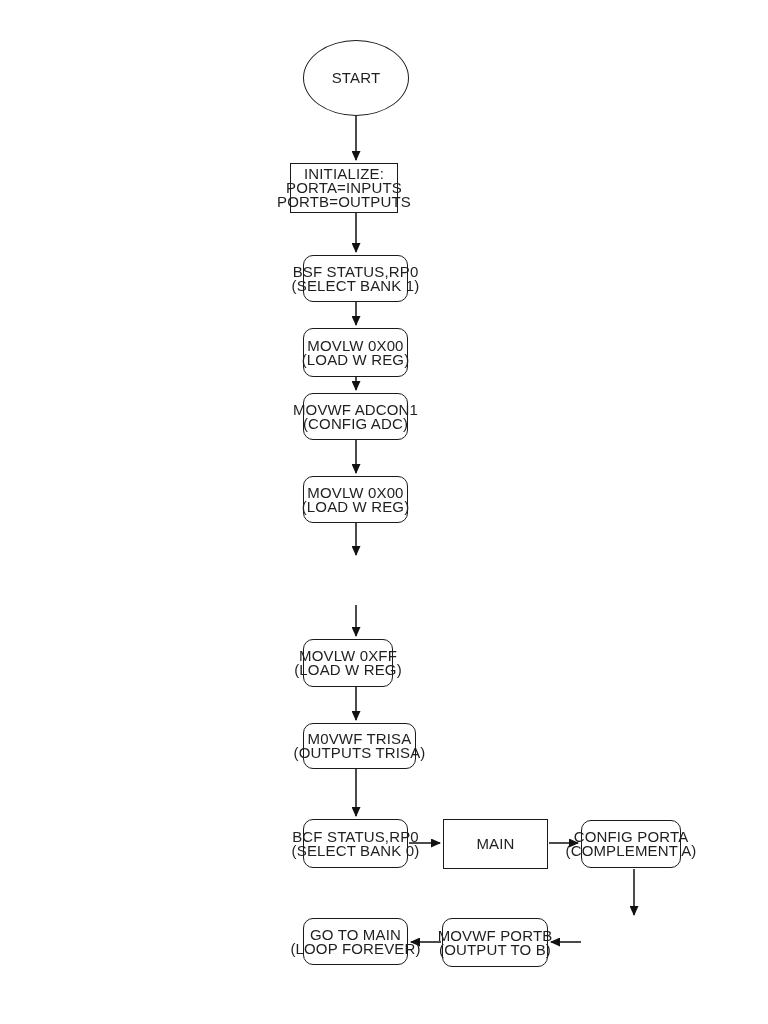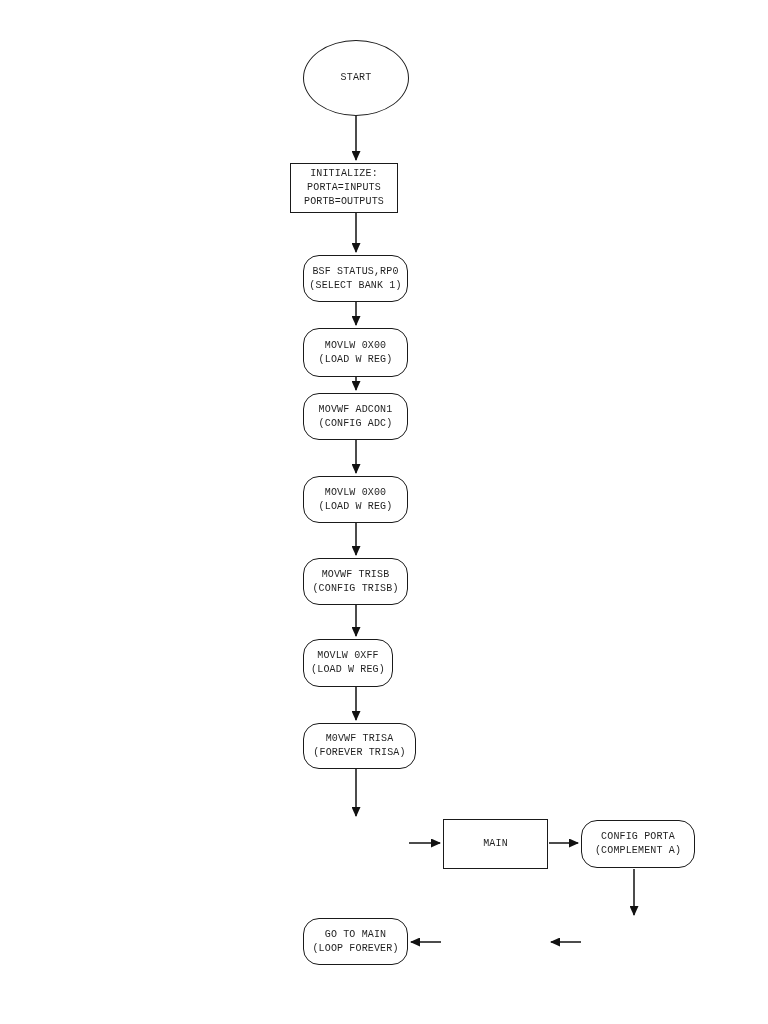--- a/index.html
+++ b/index.html
@@ -18,27 +18,26 @@
   .node {
     position: absolute;
     box-sizing: border-box;
     border: 1.4px solid #1a1a1a;
     background: #ffffff;
     display: flex;
     flex-direction: column;
     align-items: center;
     justify-content: center;
     text-align: right;
-    font-size: 10px;
+    font-size: 15px;
     line-height: 14px;
     color: #1f1f1f;
     letter-spacing: 0.15px;
-    font-family: Liberation Mono, monospace;
   }
-  .node.rounded { border-radius: 16px; }
+  .node.rounded { border-radius: 10px; }
   .node.ellipse { border-radius: 50%; }
   .node span { display: block; white-space: nowrap; }
   svg.connectors {
     position: absolute;
     left: 0;
     top: 0;
     width: 768px;
     height: 1024px;
     pointer-events: none;
   }
@@ -97,45 +96,49 @@
   <div class="node rounded" style="left:303px;top:393px;width:105px;height:47px">
     <span>MOVWF ADCON1</span>
     <span>(CONFIG ADC)</span>
   </div>
 
   <div class="node rounded" style="left:303px;top:476px;width:105px;height:47px">
     <span>MOVLW 0X00</span>
     <span>(LOAD W REG)</span>
   </div>
 
-  <div class="node rounded" style="left:303px;top:558px;width:105px;height:47px">
-    <span>MOVWF TRISB</span>
-    <span>(CONFIG TRISB)</span>
-  </div>
 
   <div class="node rounded" style="left:303px;top:639px;width:90px;height:48px">
     <span>MOVLW 0XFF</span>
     <span>(LOAD W REG)</span>
   </div>
 
   <div class="node rounded" style="left:303px;top:723px;width:113px;height:46px">
     <span>M0VWF TRISA</span>
-    <span>(FOREVER TRISA)</span>
+    <span>(OUTPUTS TRISA)</span>
   </div>
 
+  <div class="node rounded" style="left:303px;top:819px;width:105px;height:49px">
+    <span>BCF STATUS,RP0</span>
+    <span>(SELECT BANK 0)</span>
+  </div>
 
   <div class="node" style="left:443px;top:819px;width:105px;height:50px">
     <span>MAIN</span>
   </div>
 
-  <div class="node rounded" style="left:581px;top:820px;width:114px;height:48px">
+  <div class="node rounded" style="left:581px;top:820px;width:100px;height:48px">
     <span>CONFIG PORTA</span>
     <span>(COMPLEMENT A)</span>
   </div>
 
 
+  <div class="node rounded" style="left:442px;top:918px;width:106px;height:49px">
+    <span>MOVWF PORTB</span>
+    <span>(OUTPUT TO B)</span>
+  </div>
 
   <div class="node rounded" style="left:303px;top:918px;width:105px;height:47px">
     <span>GO TO MAIN</span>
     <span>(LOOP FOREVER)</span>
   </div>
 
 </div>
 
 </body></html>

